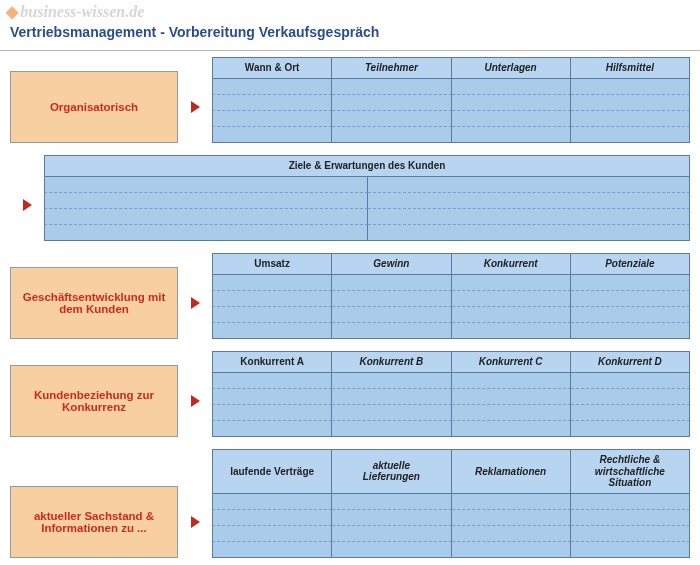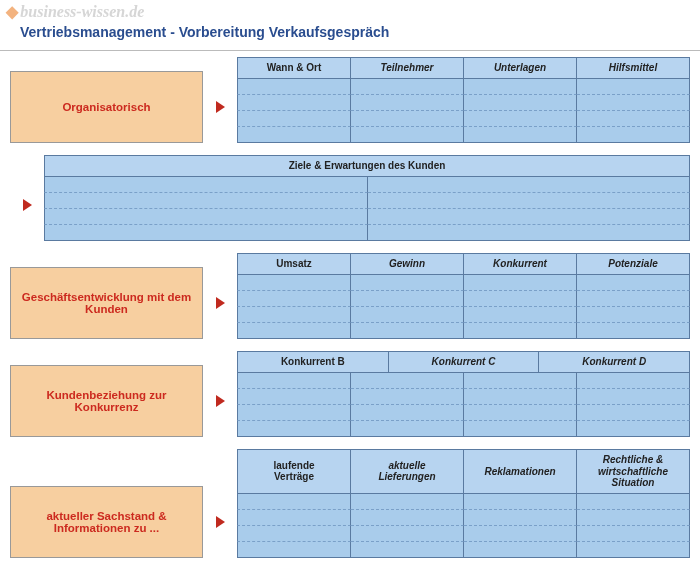--- a/index.html
+++ b/index.html
@@ -20,38 +20,38 @@
       font-family: Georgia, serif;
       font-style: italic;
       color: #ccc;
       font-weight: bold;
       z-index: 0;
     }
     .watermark .icon { color: #f0a060; font-style: normal; margin-right: 2px;}
     .page-title {
       position: relative;
       z-index: 1;
-      padding: 24px 10px 10px 20px;
+      padding: 24px 10px 10px 10px;
       color: #2a4d8f;
       font-weight: bold;
       font-size: 14px;
       border-bottom: 1px solid #bbb;
       margin-bottom: 6px;
       background: rgba(255,255,255,0.2);
     }
     .sections {
       padding: 0 10px 0 10px;
     }
     .section-row {
       display: flex;
       align-items: stretch;
       margin-bottom: 12px;
     }
     .section-label {
-      width: 193px;
+      width: 168px;
       min-height: 72px;
       background: #f7cfa0;
       border: 1px solid #999;
       display: flex;
       align-items: center;
       justify-content: center;
       text-align: center;
       color: #cc2a1f;
       font-weight: bold;
       font-size: 11.5px;
@@ -236,20 +236,21 @@
     </div>
   </div>
 
   <div class="section-row">
     <div class="section-label">Kundenbeziehung zur Konkurrenz</div>
     <div class="arrow-col">
         <div class="arrow"></div>
       </div>
     <div class="grid-col">
       <div class="grid-headers">
+        <div class="hcell">Konkurrent A</div>
         <div class="hcell">Konkurrent B</div>
         <div class="hcell">Konkurrent C</div>
         <div class="hcell">Konkurrent D</div>
       </div>
       <div class="grid-body">
         <div class="brow">
             <div class="bcell"></div>
             <div class="bcell"></div>
             <div class="bcell"></div>
             <div class="bcell"></div>

